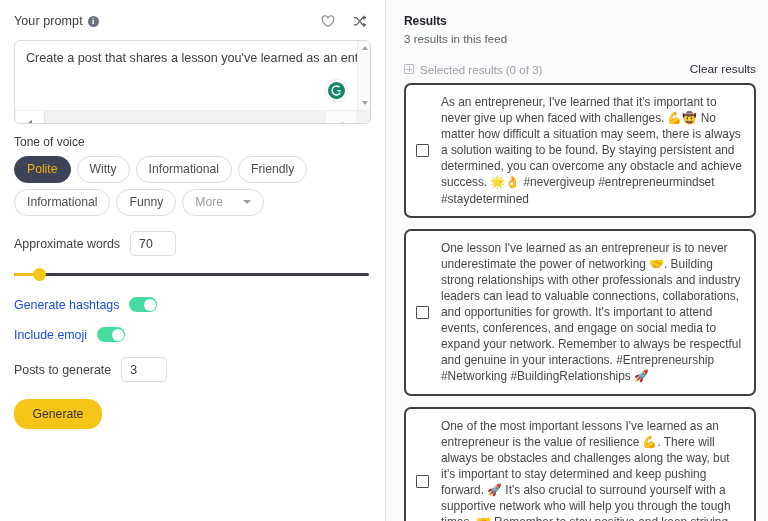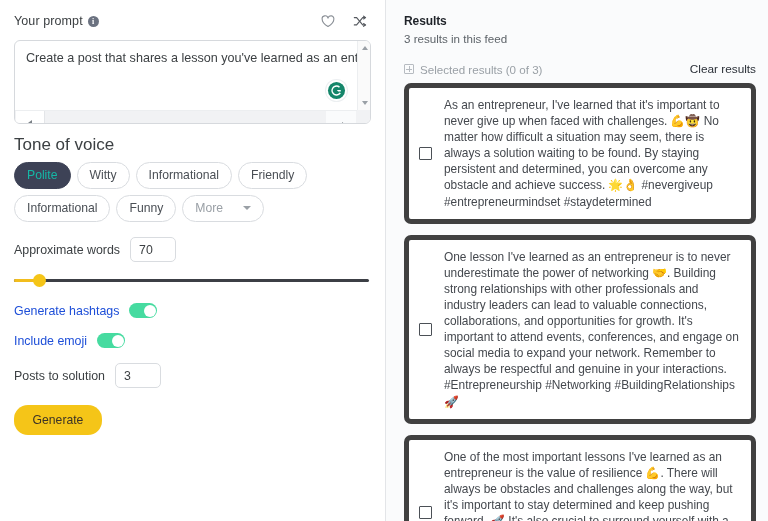--- a/index.html
+++ b/index.html
@@ -85,37 +85,37 @@
   .grammarly {
     position: absolute; right: 23px; bottom: 22px;
     width: 21px; height: 21px; border-radius: 50%;
     background: #ffffff;
     display: flex; align-items: center; justify-content: center;
     box-shadow: 0 0 0 1px #eceff1;
     cursor: pointer;
   }
 
   .section-label {
-    font-size: 17px; color: #3c4043;
+    font-size: 12px; color: #3c4043;
     margin: 11px 0 7px 0;
   }
   .chips { display: flex; flex-wrap: wrap; gap: 6px; }
   .chip {
     border: 1px solid #d9dce0;
     border-radius: 16px;
     padding: 5px 12px 6px 12px;
     font-size: 12.2px;
     color: #4a4f55;
     background: #fff;
     cursor: pointer;
     line-height: 14px;
     white-space: nowrap;
   }
   .chip.active {
-    background: #3d4256; border-color: #3d4256; color: #14b8a6;
+    background: #3d4256; border-color: #3d4256; color: #eab308;
   }
   .chip.more { color: #9aa0a6; display: flex; align-items: center; gap: 20px; }
   .caret { width:0;height:0;border-left:4px solid transparent;border-right:4px solid transparent;border-top:4px solid #9aa0a6; }
 
   .row-inline { display: flex; align-items: center; margin-top: 15px; }
   .row-inline .lbl { font-size: 12.4px; color: #3c4043; }
   .num-input {
     width: 46px; height: 25px; margin-left: 10px;
     border: 1px solid #d9dce0; border-radius: 5px;
     font-size: 12.3px; color: #3c4043;
@@ -190,21 +190,21 @@
   }
   .plus-box::before { left: 1px; right: 1px; top: 3.5px; height: 1px; }
   .plus-box::after { top: 1px; bottom: 1px; left: 3.5px; width: 1px; }
   .sel-text { font-size: 11.6px; color: #9aa0a6; text-align: center; }
   .sel-spacer { flex: 1; }
   .clear-link { font-size: 11.8px; color: #2b3038; cursor: pointer; }
 
   .cards { position: relative; }
   .card {
     background: #ffffff;
-    border: 5px solid #404040;
+    border: 2px solid #404040;
     border-radius: 7px;
     display: flex;
     align-items: center;
     padding: 9px 12px 9px 10px;
     margin-bottom: 11px;
   }
   .card-check {
     width: 13px; height: 13px; min-width: 13px;
     border: 1.4px solid #4b5056;
     border-radius: 1px;
@@ -308,21 +308,21 @@
     </div>
 
     <div class="toggle-row">
       <span class="lbl">Include emoji</span>
       <span class="toggle">
           <span class="knob"></span>
         </span>
     </div>
 
     <div class="row-inline">
-      <span class="lbl">Posts to solution</span>
+      <span class="lbl">Posts to generate</span>
       <input class="num-input" value="3" style="">
     </div>
 
     <button class="gen-btn">Generate</button>
   </div>
 
   <div class="right">
     <div class="results-title">Results</div>
     <div class="results-sub">3 results in this feed</div>
 

